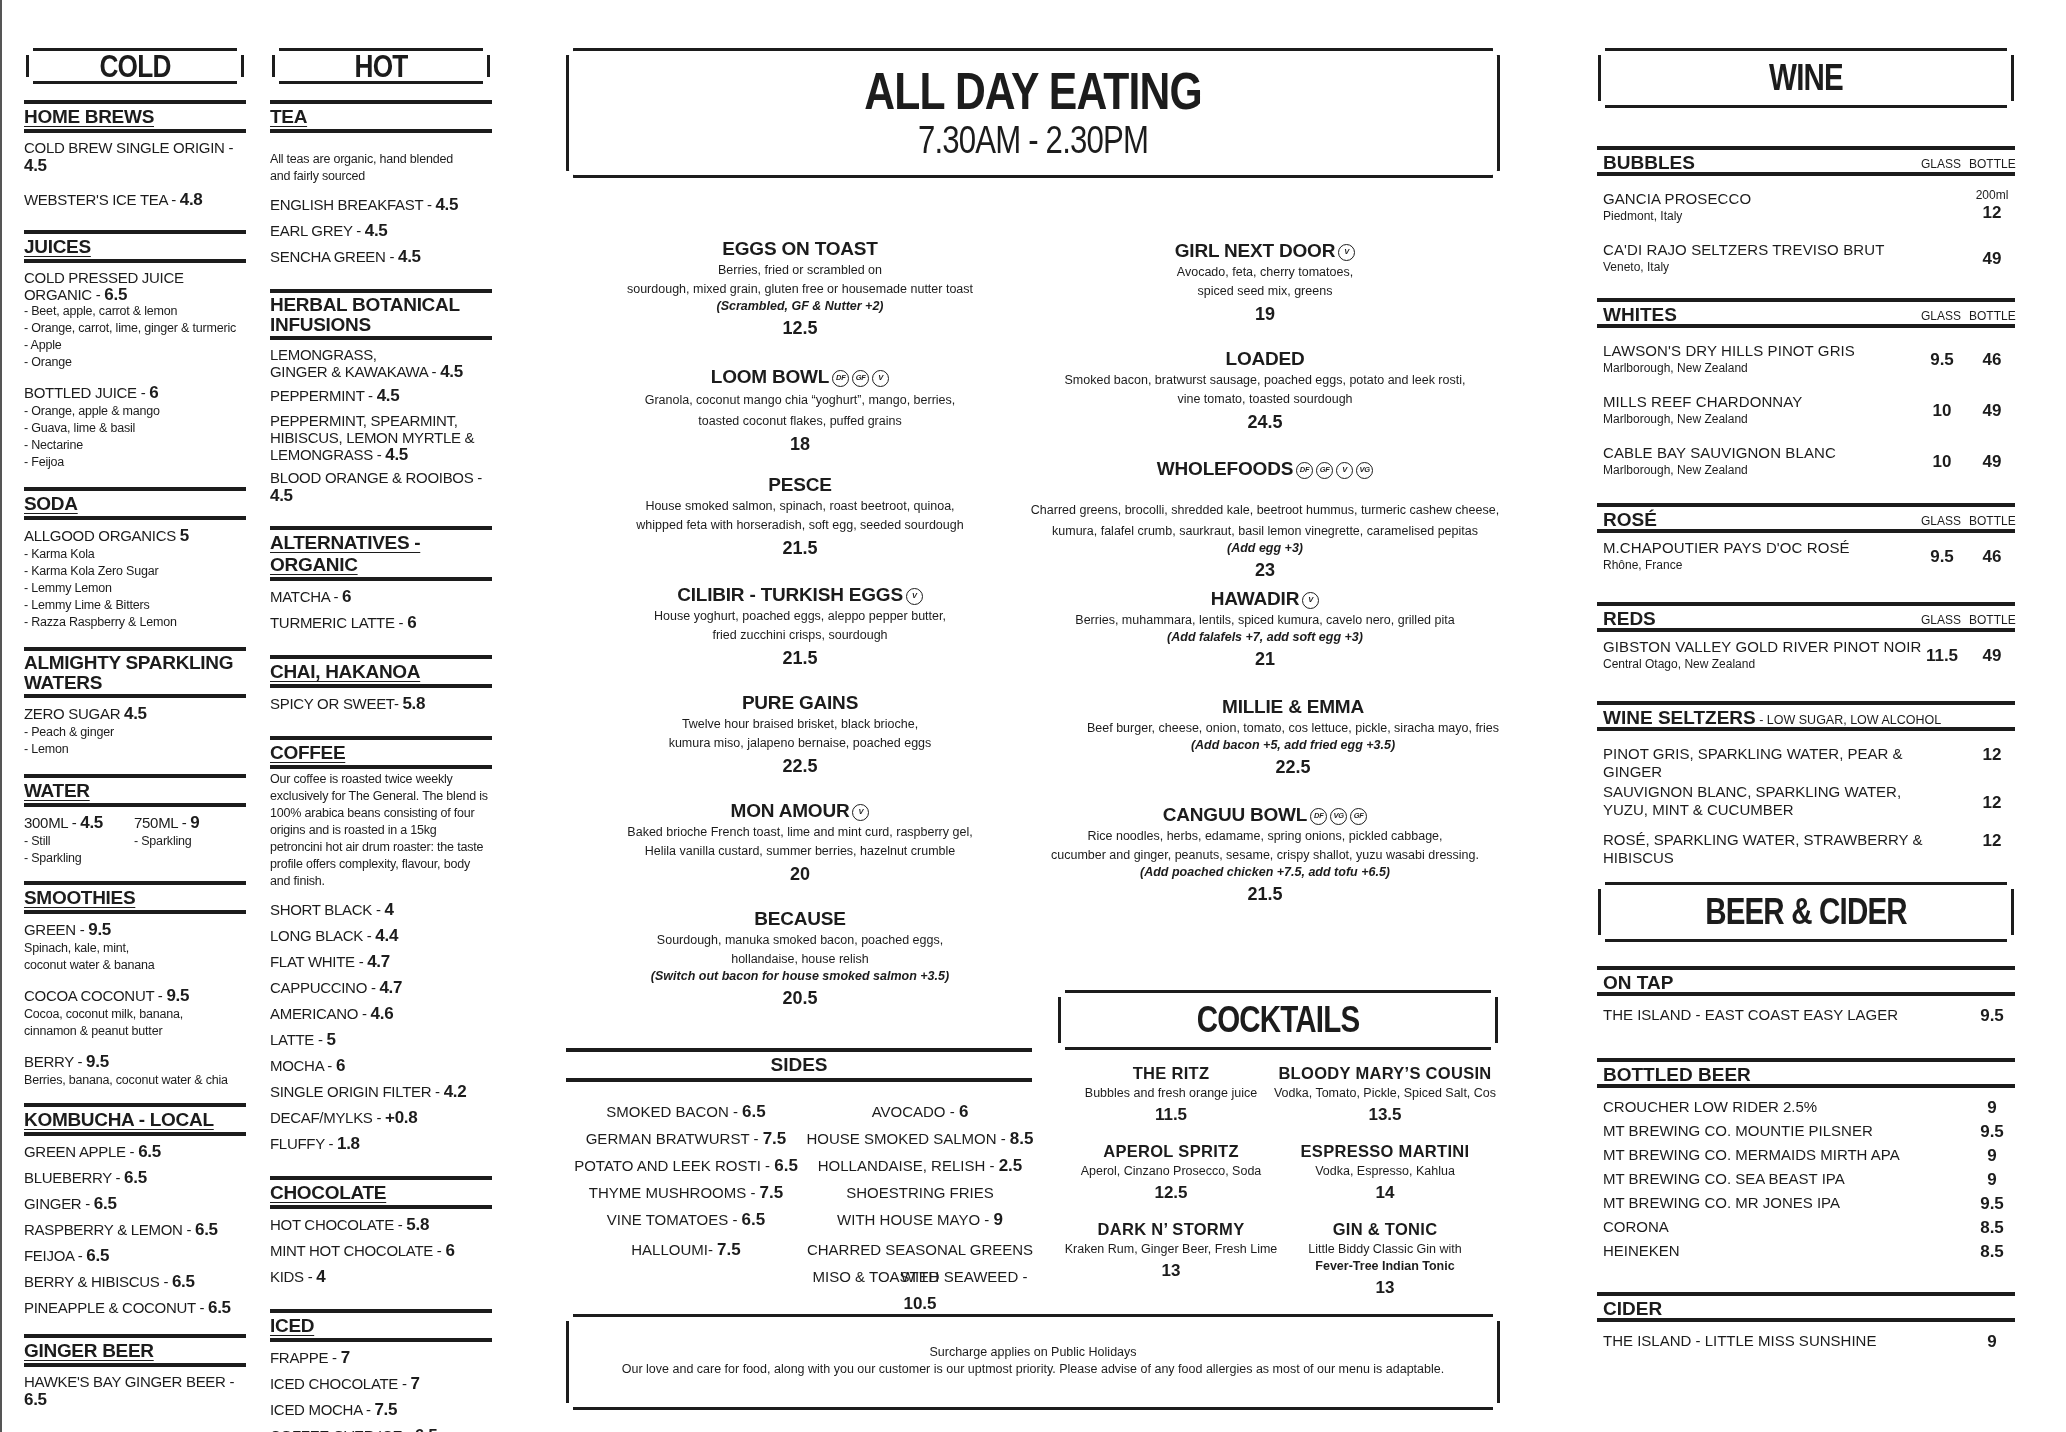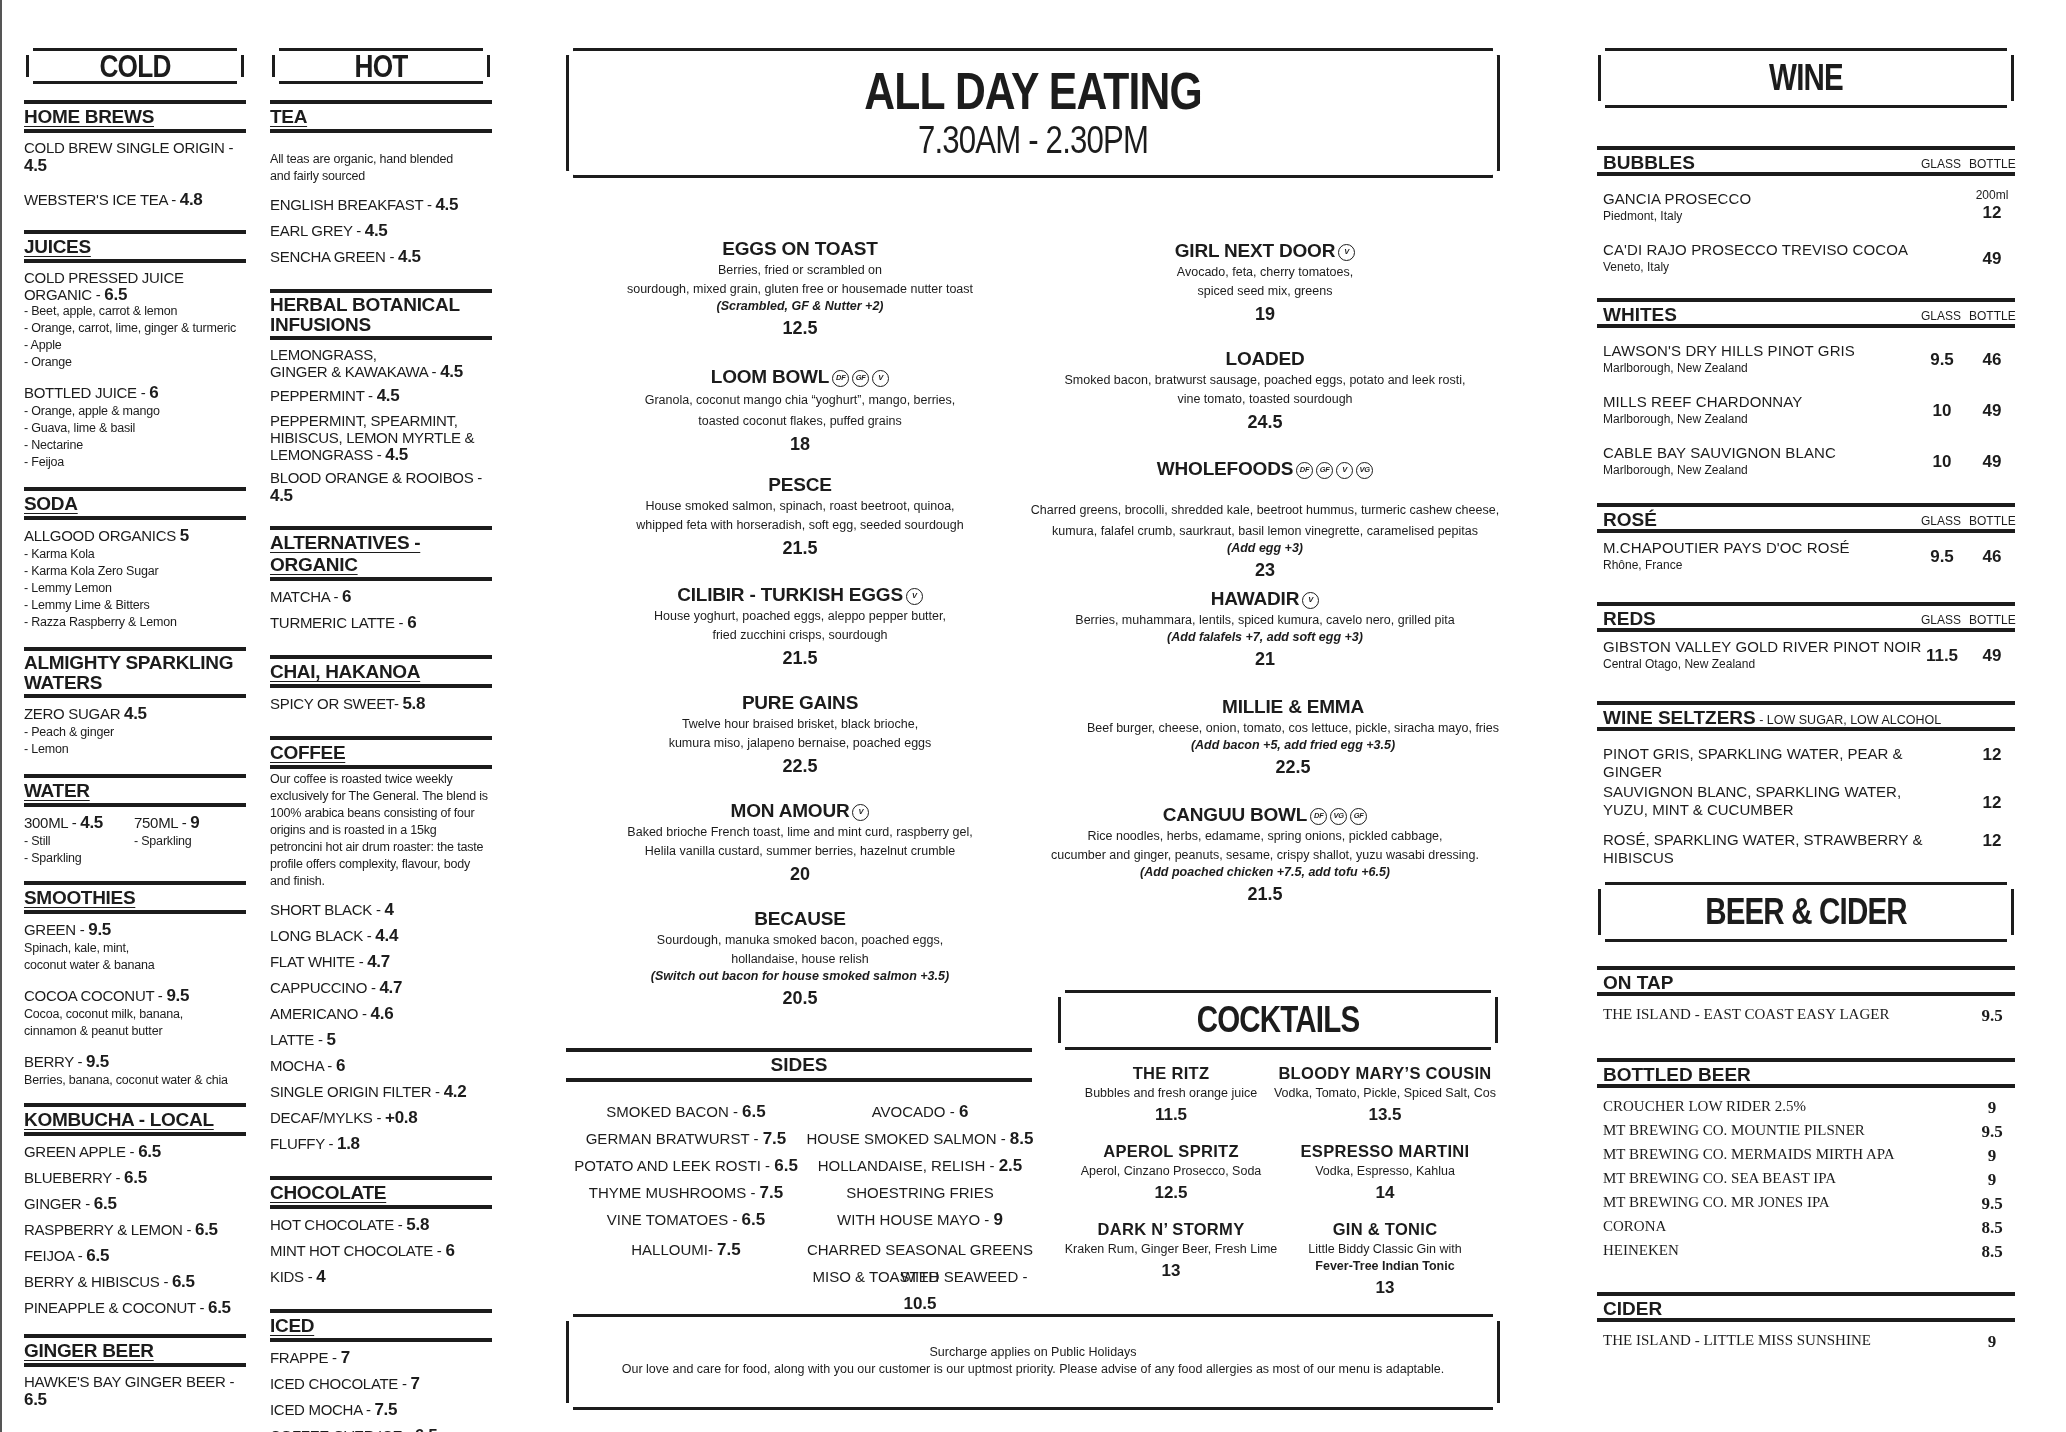--- a/index.html
+++ b/index.html
@@ -52,21 +52,21 @@
   .wine { position: relative; height: 51px; margin-top: 0; }
   .wine .n { position: absolute; left: 6px; top: 14px; font-size: 15px; letter-spacing: 0.1px; }
   .wine .r { position: absolute; left: 6px; top: 33px; font-size: 12px; }
   .wine .gp { position: absolute; left: 320px; top: 22px; width: 50px; text-align: center; font-weight: 700; font-size: 17px; }
   .wine .bp { position: absolute; left: 370px; top: 22px; width: 50px; text-align: center; font-weight: 700; font-size: 17px; }
   .wine .ml { position: absolute; left: 370px; top: 12px; width: 50px; text-align: center; font-size: 12px; }
   .wine .bp.low { top: 27px; }
   .seltz { position: relative; height: 48px; }
   .seltz .n { position: absolute; left: 6px; top: 14px; font-size: 15px; line-height: 18px; width: 320px; }
   .seltz .bp { position: absolute; left: 370px; top: 14px; width: 50px; text-align: center; font-weight: 700; font-size: 17px; }
-  .beer { position: relative; height: 24px; font-family: Liberation Serif, serif; }
+  .beer { position: relative; height: 24px; }
   .beer .n { position: absolute; left: 6px; top: 4px; font-size: 15px; }
   .beer .p { position: absolute; left: 370px; top: 4px; width: 50px; text-align: center; font-weight: 700; font-size: 17px; }
 </style>
 </head>
 <body>
 
 <div class="edge"></div>
 
 <div class="frame" style="left:26px; top:48px; width:218px; height:36px;">
   <span class="mask m-tl"></span>
@@ -373,21 +373,21 @@
       <span class="g">GLASS</span>
       <span class="bt">BOTTLE</span>
   </div>
   <div class="wine">
     <span class="n">GANCIA PROSECCO</span>
       <span class="r">Piedmont, Italy</span>
     <span class="ml">200ml</span>
       <span class="bp low">12</span>
   </div>
   <div class="wine">
-    <span class="n">CA'DI RAJO PROSECCO TREVISO COCOA</span>
+    <span class="n">CA'DI RAJO SELTZERS TREVISO BRUT</span>
       <span class="r">Veneto, Italy</span>
     <span class="bp">49</span>
   </div>
 
   <div class="w-h" style="margin-top:20px;">
     <span class="t">WHITES</span>
       <span class="g">GLASS</span>
       <span class="bt">BOTTLE</span>
   </div>
   <div class="wine">

